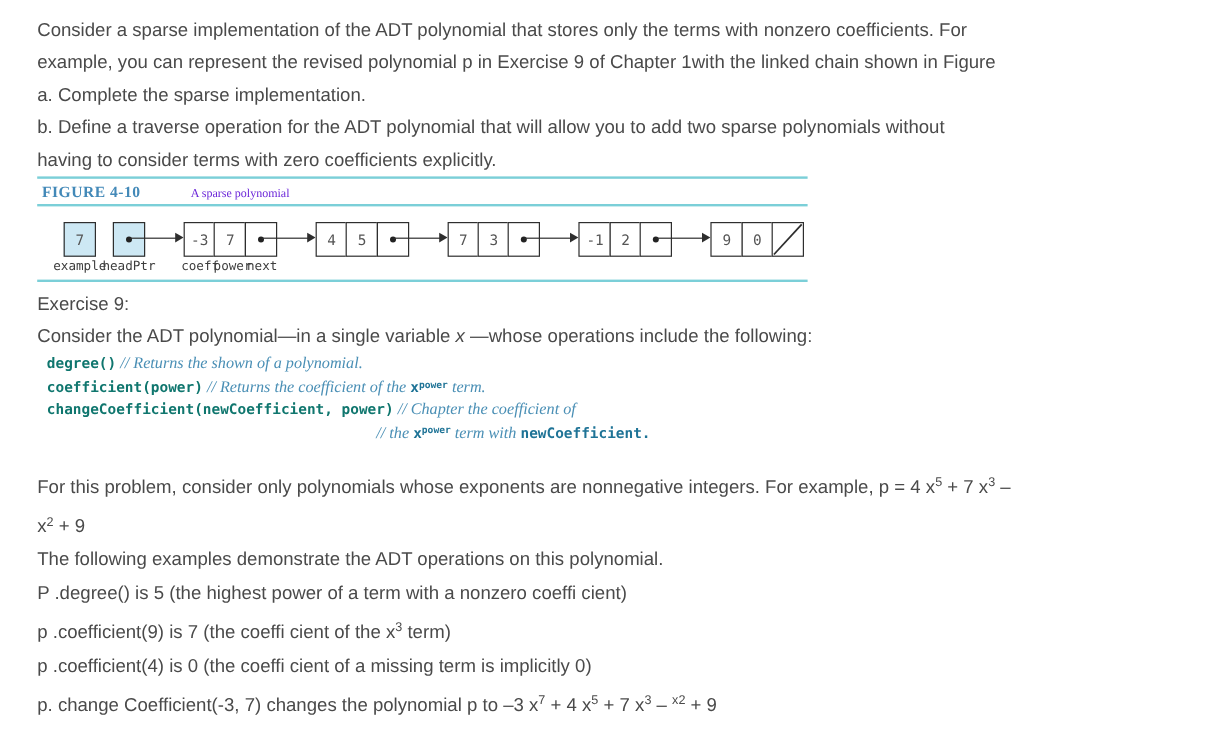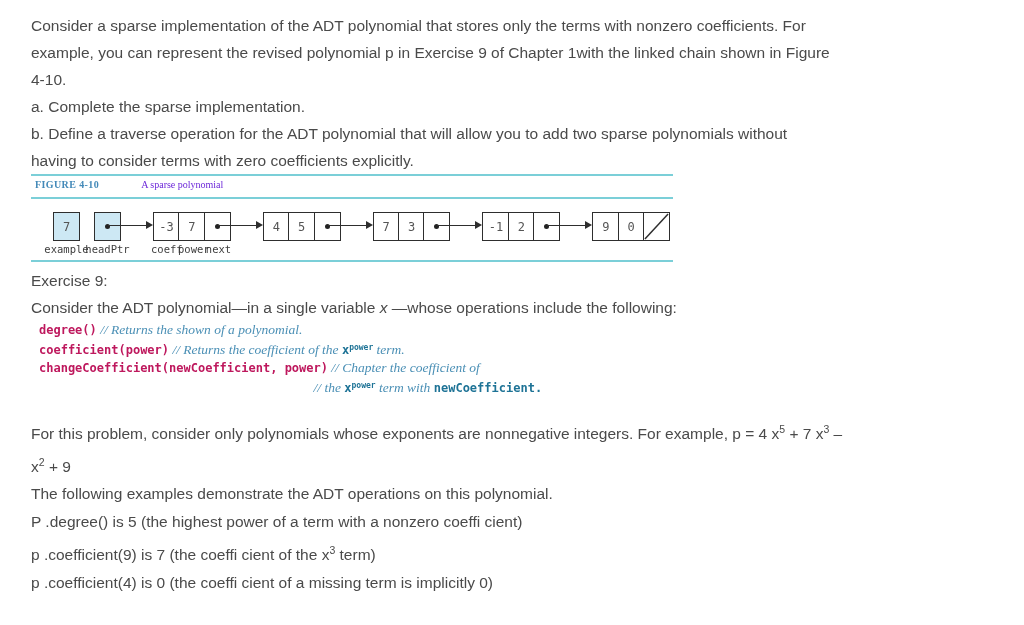--- a/index.html
+++ b/index.html
@@ -19,21 +19,21 @@
   .seg-p { }
   .seg-i { font-style: italic; }
   .seg-sup { font-size: 10.5px; vertical-align: 5.5px; }
 
   
   .figure { width: 642px; margin-top: 0; }
   .rule { height: 2px; background: #7bcfd8; }
   .fig-caption-row { display: flex; align-items: baseline; padding: 3px 0 3px 4px; height: 21px; }
   .fig-label {
     font-family: "Liberation Serif", serif; font-weight: bold;
-    font-size: 10px; color: #4389b8; letter-spacing: 0.4px;
+    font-size: 13px; color: #4389b8; letter-spacing: 0.4px;
   }
   .fig-title { font-family: Liberation Serif, serif; font-size: 10px; color: #6d28d9; margin-left: 42px; }
   .diagram-row { display: flex; align-items: flex-start; padding: 13px 0 19px 22px; }
   .unit { position: relative; flex: none; }
   .box {
     width: 27px; height: 29px; border: 1.6px solid #2e2e2e; background: #cde8f4;
     display: flex; align-items: center; justify-content: center;
     font-family: "DejaVu Sans Mono", monospace; font-size: 12px; color: #555;
   }
   .unit-label {
@@ -61,39 +61,38 @@
     position: absolute; right: 0; top: 9.2px; width: 0; height: 0;
     border-left: 7px solid #2e2e2e; border-top: 4.8px solid transparent; border-bottom: 4.8px solid transparent;
   }
   .null-cell svg { position: absolute; left: 0; top: 0; width: 100%; height: 100%; }
 
   
   .ex-title { margin-top: 5px; }
   .code-block { font-family: "DejaVu Sans Mono", monospace; font-size: 12px; padding-left: 8px; }
   .code-line { line-height: 17px; white-space: nowrap; }
   .code-line.indented { padding-left: 38ch; }
-  .seg-code { font-weight: bold; color: #be185d; }
+  .seg-code { font-weight: bold; color: #0f766e; }
   .seg-cmt { font-family: "Liberation Serif", serif; font-style: italic; color: #4a8fb5; font-size: 13.5px; }
   .seg-ccode { font-weight: bold; color: #1e7396; }
   .seg-csup { font-weight: bold; color: #1e7396; font-size: 8px; vertical-align: 4px; }
 
   
   .body-lines { margin-top: 18px; }
   .body-line { font-size: 15.5px; line-height: 28px; white-space: nowrap; }
 </style>
 </head>
 <body>
 
 <div class="page">
   <div class="content">
 
     <div>
         <div class="text-line">Consider a sparse implementation of the ADT polynomial that stores only the terms with nonzero coefficients. For</div>
         <div class="text-line">example, you can represent the revised polynomial p in Exercise 9 of Chapter 1with the linked chain shown in Figure</div>
-        <div class="text-line">4-10.</div>
         <div class="text-line">a. Complete the sparse implementation.</div>
         <div class="text-line">b. Define a traverse operation for the ADT polynomial that will allow you to add two sparse polynomials without</div>
         <div class="text-line">having to consider terms with zero coefficients explicitly.</div>
       </div>
 
     <div class="figure">
       <div class="rule"></div>
       <div class="fig-caption-row">
         <span class="fig-label">FIGURE 4-10</span>
         <span class="fig-title">A sparse polynomial</span>

